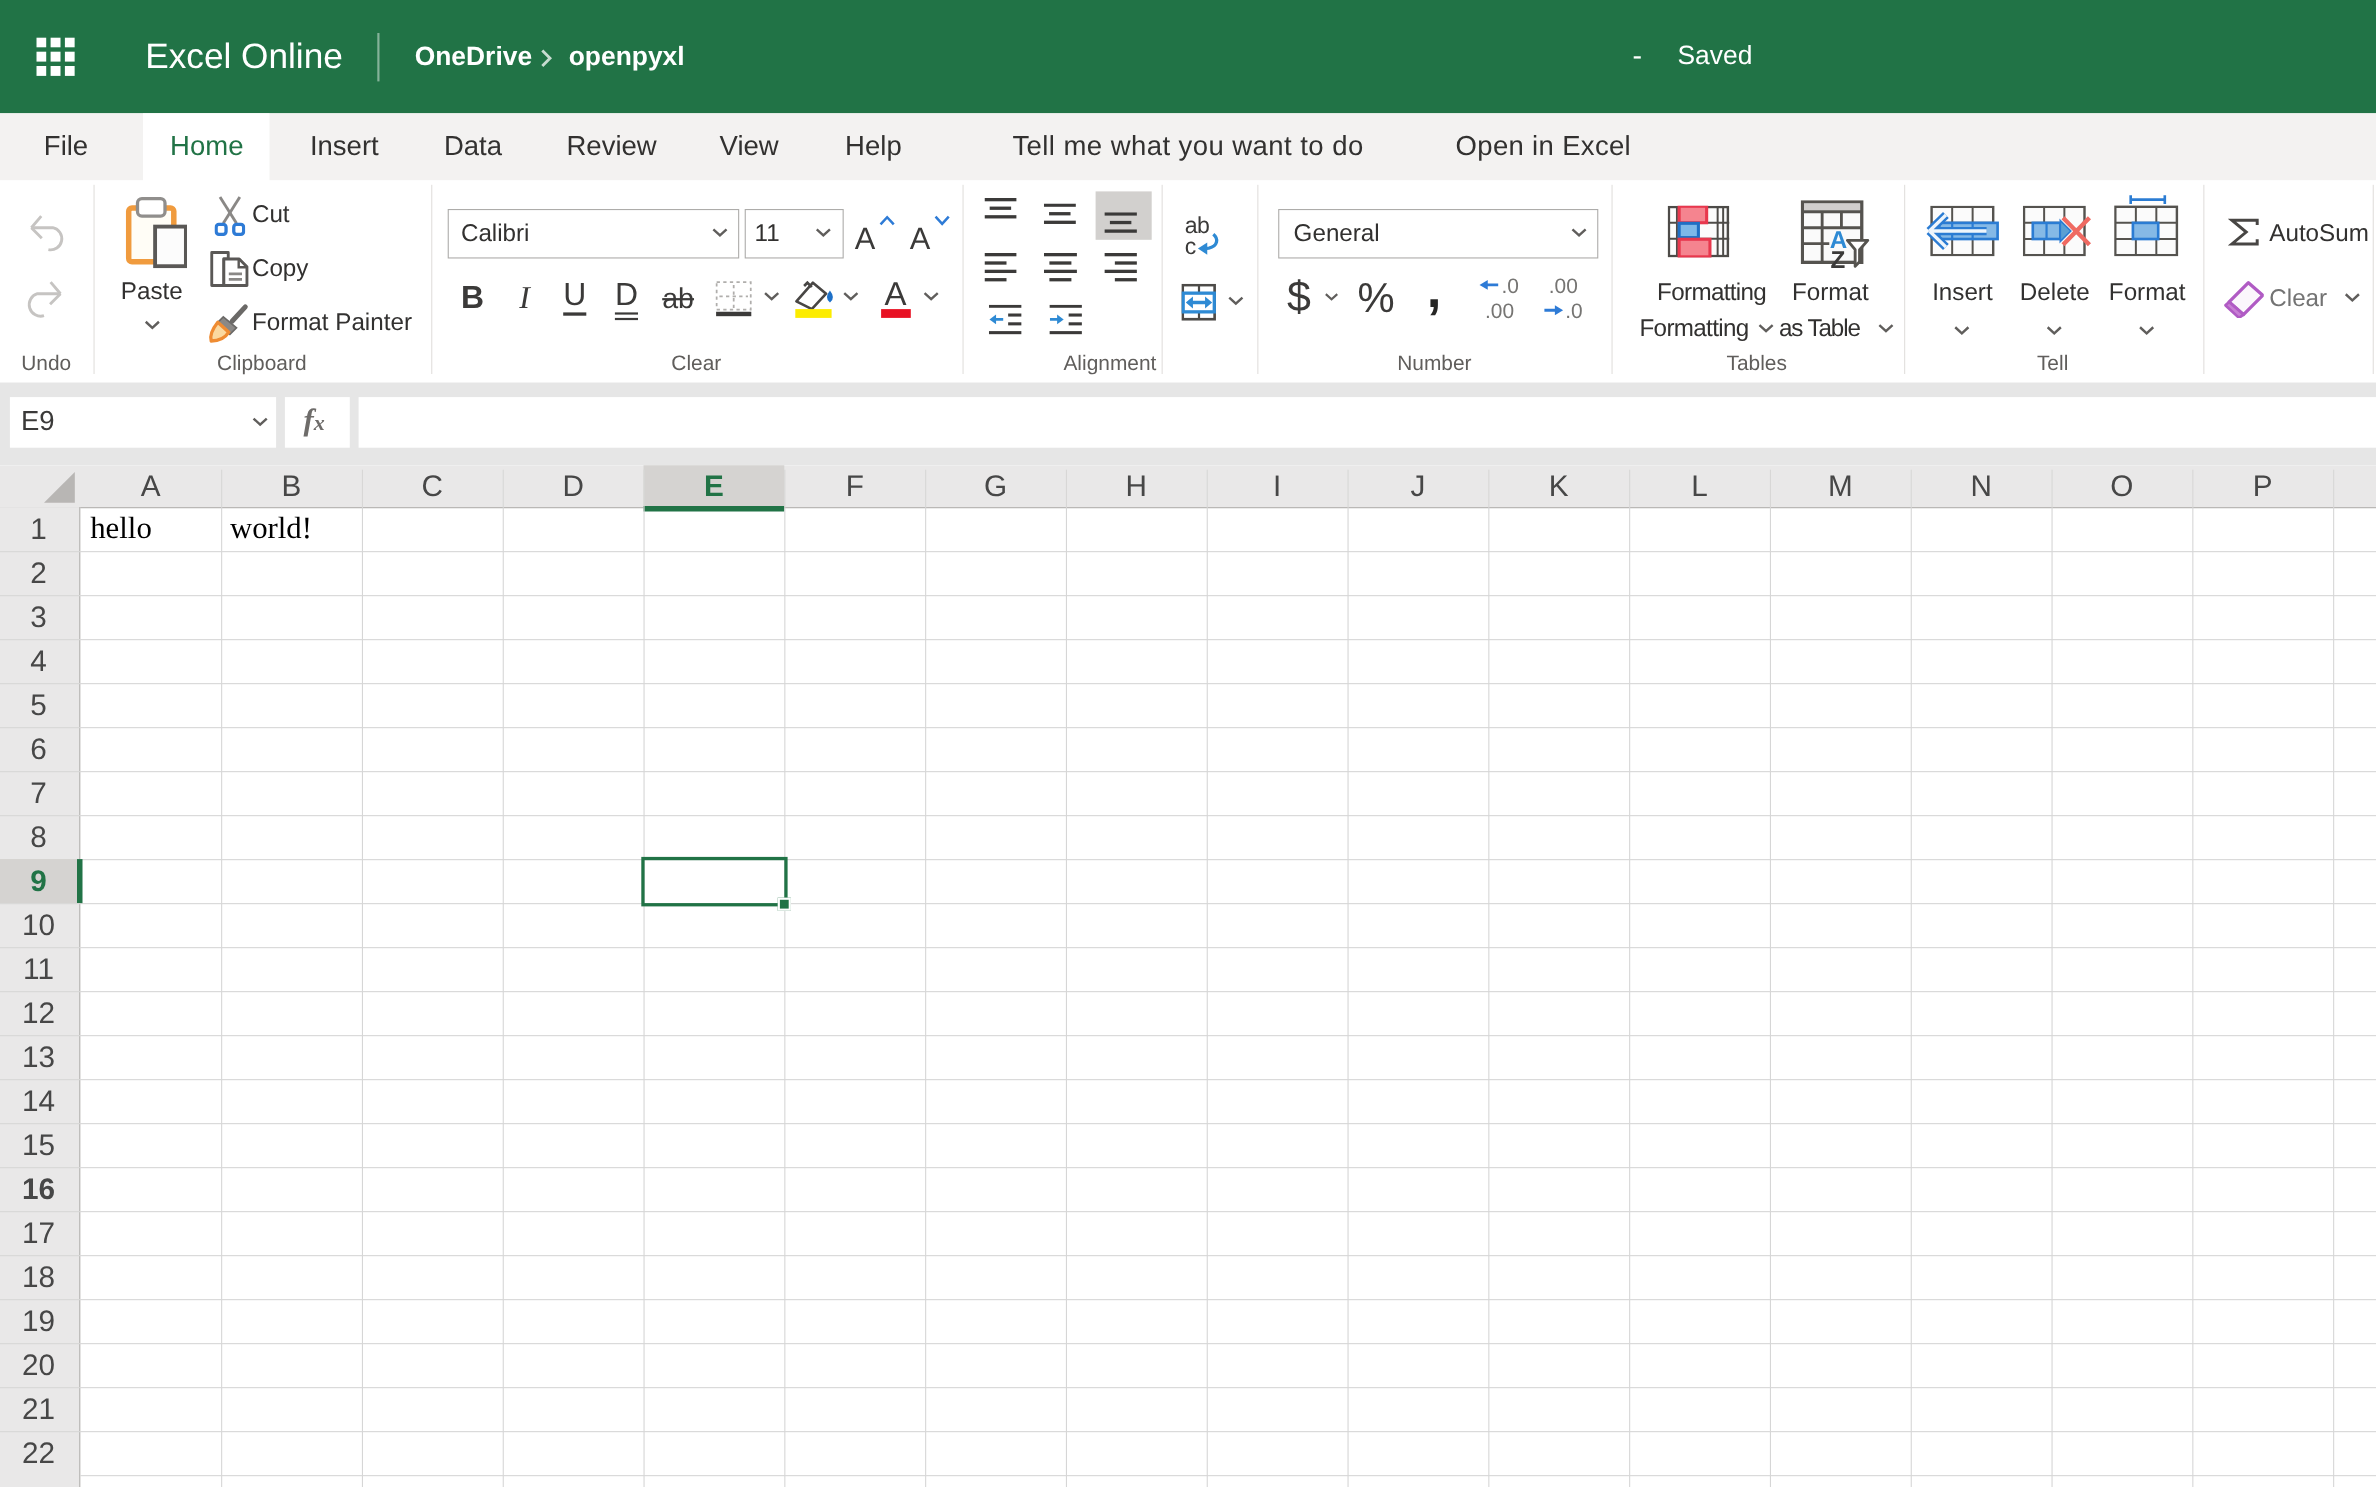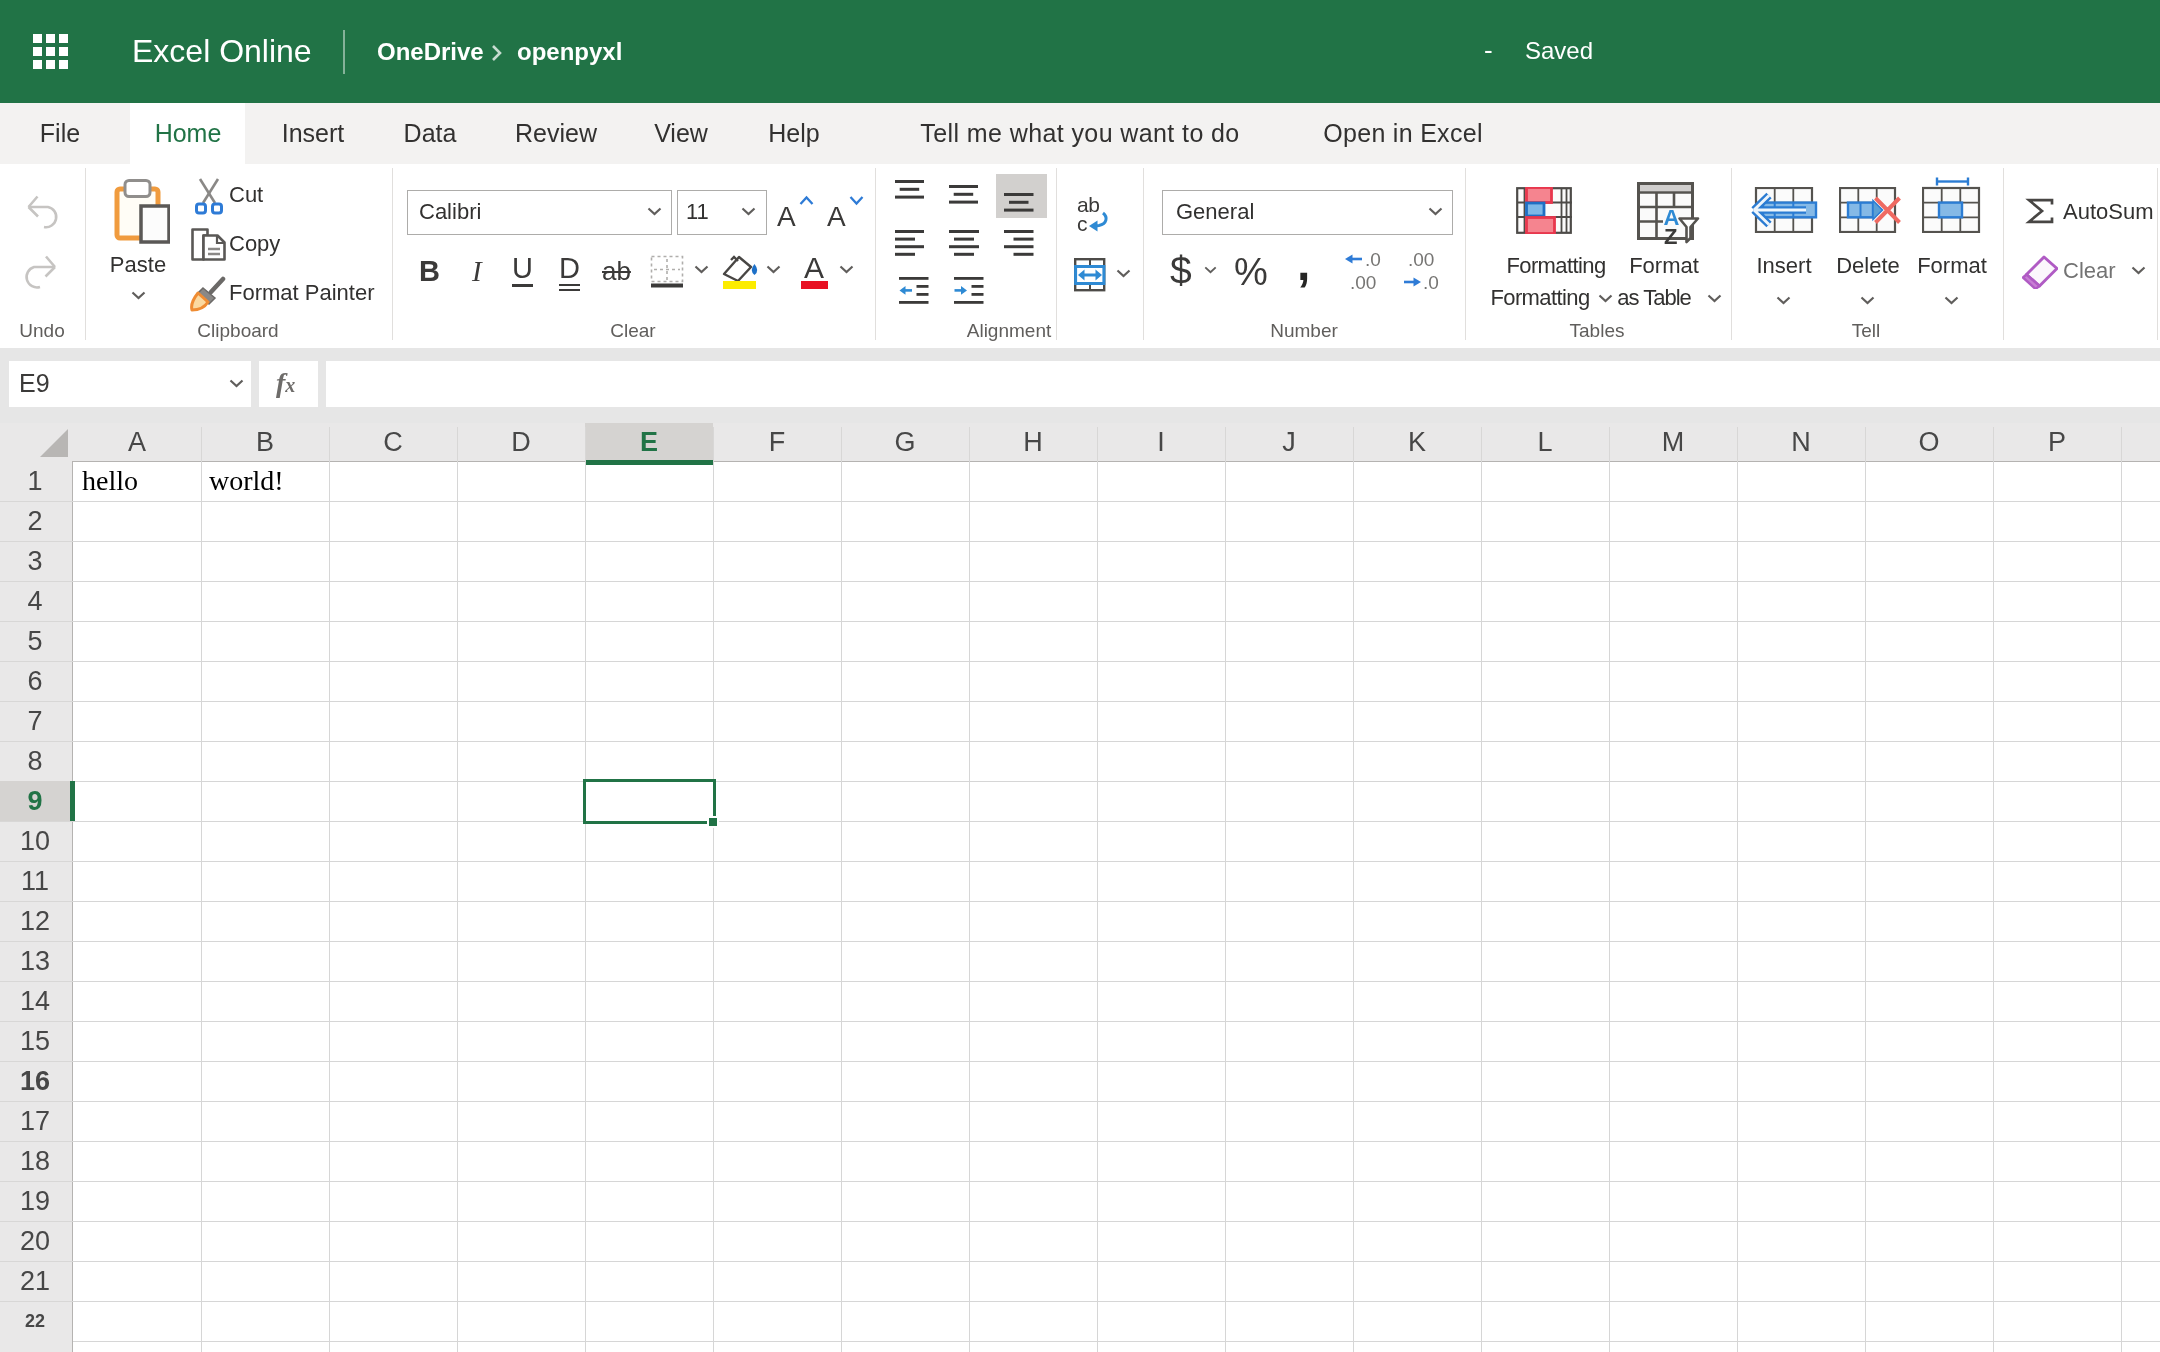--- a/index.html
+++ b/index.html
@@ -428,16 +428,16 @@
 <span class="a c" style="left:35px;top:1101px;line-height:40px;color:#474747;font-size:27px;font-weight:400">17</span>
 <div class="a" style="left:0;top:1141px;width:73.0px;height:1px;background:#d8d7d6"></div>
 <span class="a c" style="left:35px;top:1141px;line-height:40px;color:#474747;font-size:27px;font-weight:400">18</span>
 <div class="a" style="left:0;top:1181px;width:73.0px;height:1px;background:#d8d7d6"></div>
 <span class="a c" style="left:35px;top:1181px;line-height:40px;color:#474747;font-size:27px;font-weight:400">19</span>
 <div class="a" style="left:0;top:1221px;width:73.0px;height:1px;background:#d8d7d6"></div>
 <span class="a c" style="left:35px;top:1221px;line-height:40px;color:#474747;font-size:27px;font-weight:400">20</span>
 <div class="a" style="left:0;top:1261px;width:73.0px;height:1px;background:#d8d7d6"></div>
 <span class="a c" style="left:35px;top:1261px;line-height:40px;color:#474747;font-size:27px;font-weight:400">21</span>
 <div class="a" style="left:0;top:1301px;width:73.0px;height:1px;background:#d8d7d6"></div>
-<span class="a c" style="left:35px;top:1301px;line-height:40px;color:#474747;font-size:18px;font-weight:700">22</span>
+<span class="a c" style="left:35px;top:1301px;line-height:40px;color:#474747;font-size:27px;font-weight:400">22</span>
 <span class="a" style="left:82px;top:461px;line-height:40px;color:#000;font-size:28px;font-family:'Liberation Serif',serif">hello</span>
 <span class="a" style="left:209px;top:461px;line-height:40px;color:#000;font-size:28px;font-family:'Liberation Serif',serif">world!</span>
 <div class="a" style="left:582.5px;top:778.5px;width:133.0px;height:45.0px;border:3px solid #217346;box-sizing:border-box"></div>
 <div class="a" style="left:706.5px;top:816.0px;width:12px;height:12px;background:#217346;border:2px solid #fff;box-sizing:border-box"></div>
 </body></html>

